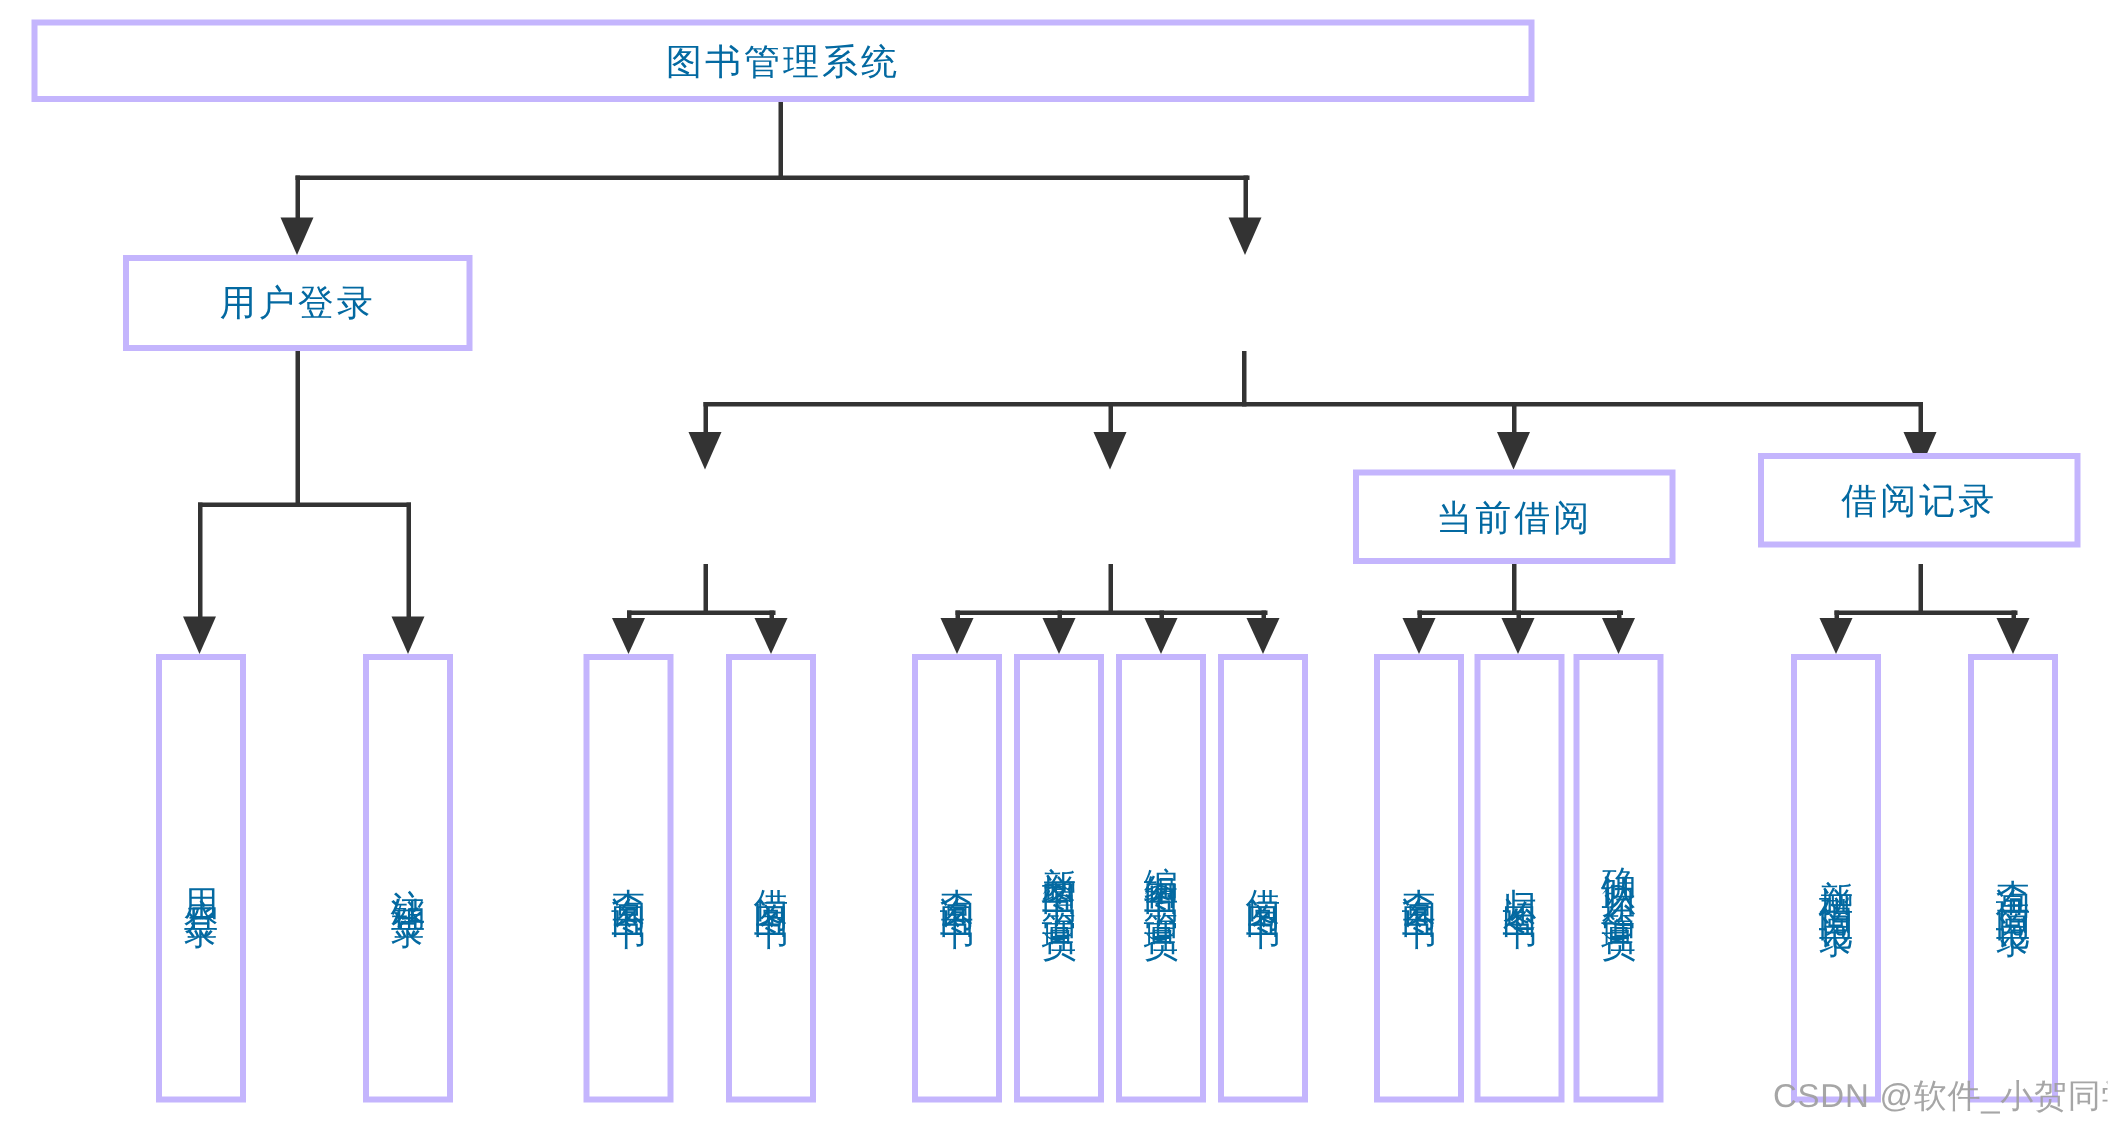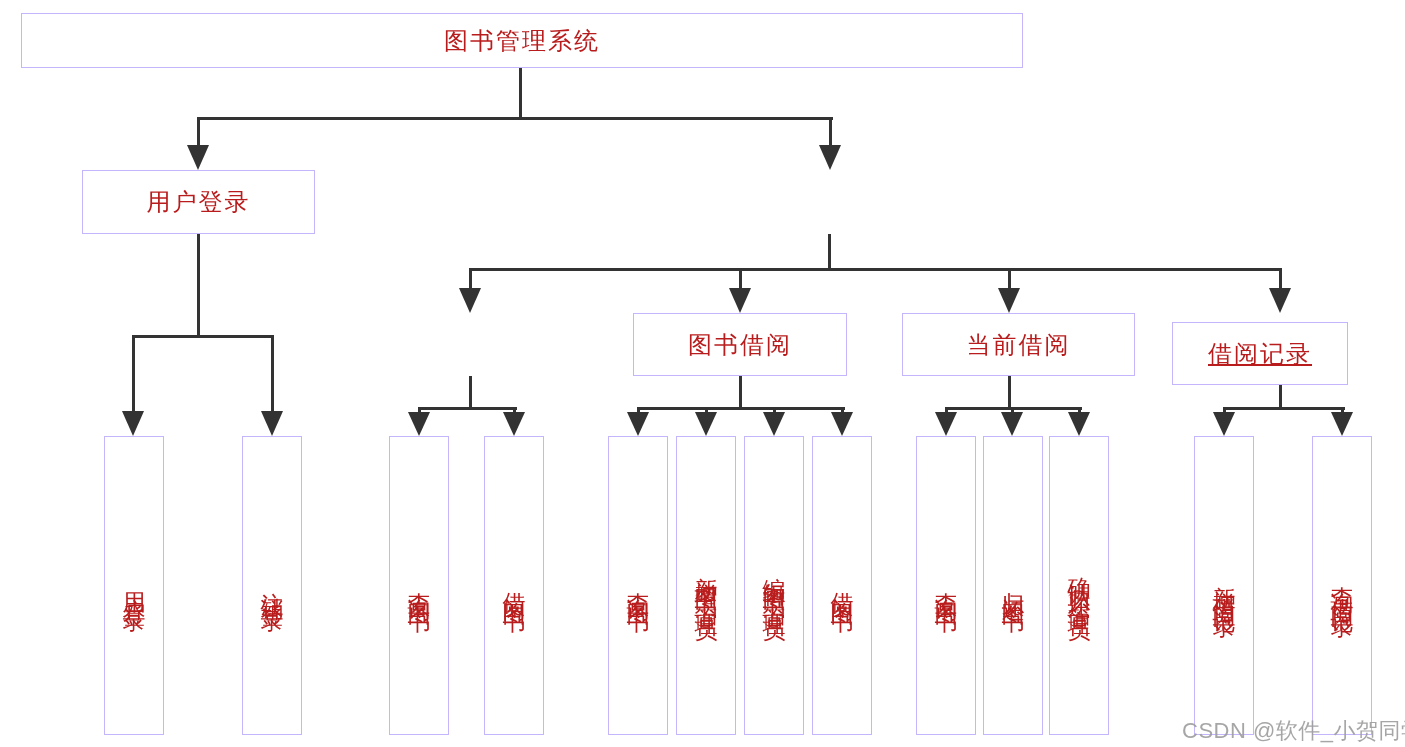--- a/index.html
+++ b/index.html
@@ -12,47 +12,47 @@
   }
   .canvas {
     position: absolute; left: 0; top: 0;
     width: 1405px; height: 747px;
     background: #ffffff;
   }
   
   .node {
     position: absolute;
     background: #ffffff;
-    border: 1px solid #c4b5fd;
+    border: 4px solid #c4b5fd;
     display: flex;
     align-items: center;
     justify-content: center;
-    color: #b91c1c;
+    color: #0369a1;
     z-index: 2;
   }
   .node.h {
     font-size: 24px;
     letter-spacing: 2px;
     white-space: nowrap;
   }
   .node.v {
     writing-mode: vertical-rl;
     text-orientation: mixed;
     font-size: 23px;
     letter-spacing: 6px;
     line-height: 1;
   }
   
   .n-root   { left: 21px;   top: 13px;  width: 1002px; height: 55px; }
   .n-login  { left: 82px;   top: 170px; width: 233px;  height: 64px; }
   .n-mgmt   { left: 712px;  top: 170px; width: 235px;  height: 64px; }
   .n-nbr    { left: 363px;  top: 313px; width: 215px;  height: 63px; }
   .n-bb     { left: 633px;  top: 313px; width: 214px;  height: 63px; }
-  .n-cb     { left: 902px;  top: 313px; width: 233px;  height: 63px; }
-  .n-br     { left: 1172px; top: 322px; width: 176px;  height: 63px; text-decoration: underline; }
+  .n-cb     { left: 902px;  top: 313px; width: 215px;  height: 63px; }
+  .n-br     { left: 1172px; top: 302px; width: 215px;  height: 63px; }
   
   .leaf { top: 436px; width: 60px; height: 299px; }
   .l1  { left: 104px; }
   .l2  { left: 242px; }
   .l3  { left: 389px; }
   .l4  { left: 484px; }
   .l5  { left: 608px; }
   .l6  { left: 676px; }
   .l7  { left: 744px; }
   .l8  { left: 812px; }
@@ -87,21 +87,20 @@
 </style>
 </head>
 <body>
 
 <div class="canvas">
 
   <div class="node h n-root">图书管理系统</div>
 
   <div class="node h n-login">用户登录</div>
 
-  <div class="node h n-bb">图书借阅</div>
   <div class="node h n-cb">当前借阅</div>
   <div class="node h n-br">借阅记录</div>
 
   <div class="node v leaf l1">用户登录</div>
   <div class="node v leaf l2">注销登录</div>
   <div class="node v leaf l3">查询图书</div>
   <div class="node v leaf l4">借阅图书</div>
   <div class="node v leaf l5">查询图书</div>
   <div class="node v leaf l6 tight">新增图书（管理员）</div>
   <div class="node v leaf l7 tight">编辑图书（管理员）</div>

